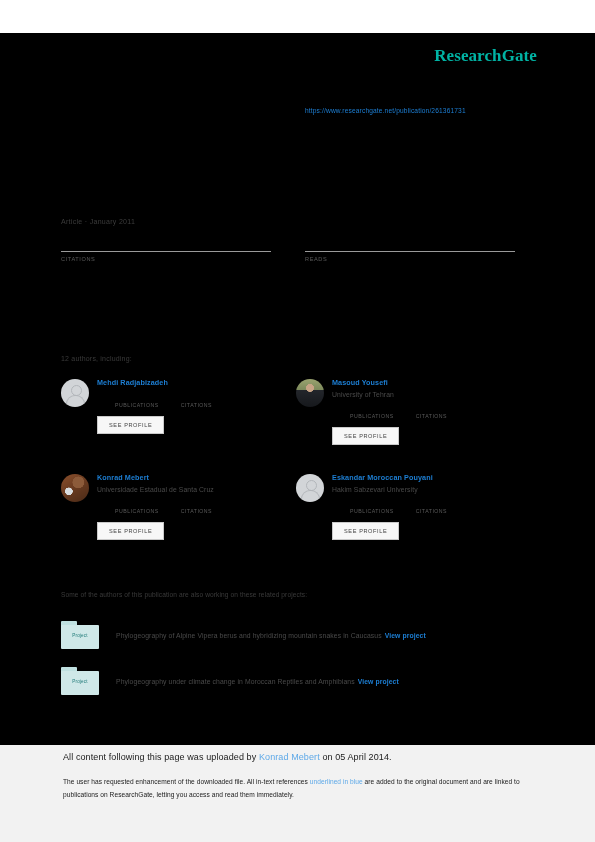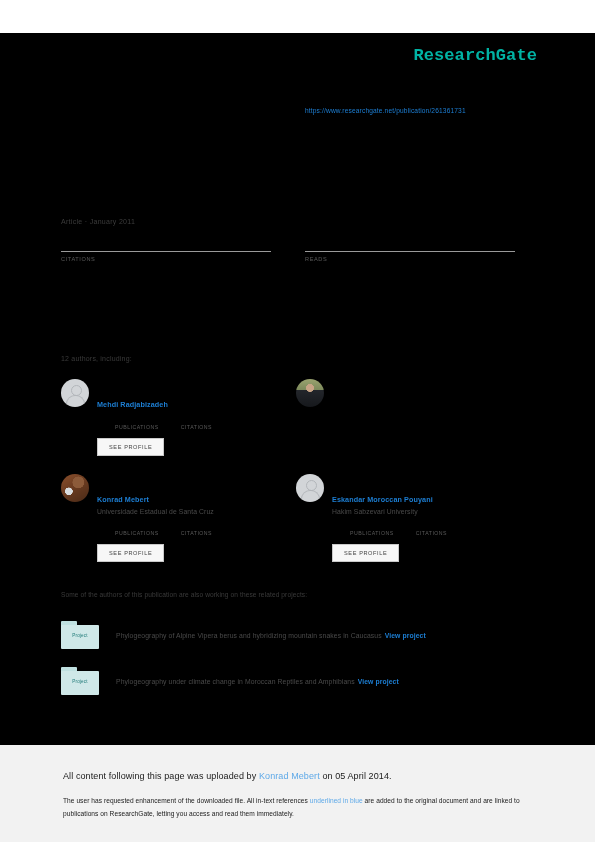--- a/index.html
+++ b/index.html
@@ -26,21 +26,21 @@
     background: #000000;
     height: 712px;
     position: relative;
     color: #000000;
   }
 
   .rg-logo {
     position: absolute;
     top: 13px;
     right: 58px;
-    font-family: Liberation Mono, monospace;
+    font-family: Liberation Serif, serif;
     font-size: 17px;
     font-weight: bold;
     color: #00b3a4;
     letter-spacing: 0.1px;
   }
 
   .pub-url {
     position: absolute;
     top: 74px;
     left: 305px;
@@ -156,21 +156,20 @@
   }
   .avatar.photo-b {
     background:
       radial-gradient(circle at 50% 32%, #c8a486 0 16%, rgba(0,0,0,0) 17%),
       linear-gradient(180deg, #9aa36f 0%, #7d8a5c 38%, #23262b 39%, #16181c 100%);
   }
 
   .author-body {
     padding-left: 8px;
     padding-top: 1px;
-    margin-top: 22px;
   }
   .author-name {
     font-size: 7.2px;
     color: #1d7fd4;
     font-weight: bold;
     letter-spacing: 0.1px;
   }
   .author-affil {
     font-size: 6.8px;
     color: #4a4a4a;
@@ -262,21 +261,21 @@
   .view-project {
     color: #1d7fd4;
     font-weight: bold;
     margin-left: 3px;
   }
 
   
   .footer {
     background: #f2f2f2;
     height: 97px;
-    padding: 26px 61px 0 63px;
+    padding: 7px 61px 0 63px;
     box-sizing: border-box;
   }
   .footer-line1 {
     font-size: 9px;
     color: #1a1a1a;
     letter-spacing: 0.1px;
   }
   .footer-link {
     color: #5ea9e8;
   }
@@ -337,20 +336,35 @@
             <div class="mini-stat-num"></div>
             <div class="mini-stat-label">CITATIONS</div>
           </div>
         </div>
         <div class="see-profile">SEE PROFILE</div>
       </div>
     </div>
 
     <div class="author-card">
       <div class="avatar photo-b"></div>
+      <div class="author-body">
+        <div class="author-name">Masoud Yousefi</div>
+        <div class="author-affil">University of Tehran</div>
+        <div class="author-stats">
+          <div>
+            <div class="mini-stat-num"></div>
+            <div class="mini-stat-label">PUBLICATIONS</div>
+          </div>
+          <div>
+            <div class="mini-stat-num"></div>
+            <div class="mini-stat-label">CITATIONS</div>
+          </div>
+        </div>
+        <div class="see-profile">SEE PROFILE</div>
+      </div>
     </div>
 
     <div class="author-card">
       <div class="avatar photo-a"></div>
       <div class="author-body">
         <div class="author-name">Konrad Mebert</div>
         <div class="author-affil">Universidade Estadual de Santa Cruz</div>
         <div class="author-stats">
           <div>
             <div class="mini-stat-num"></div>

